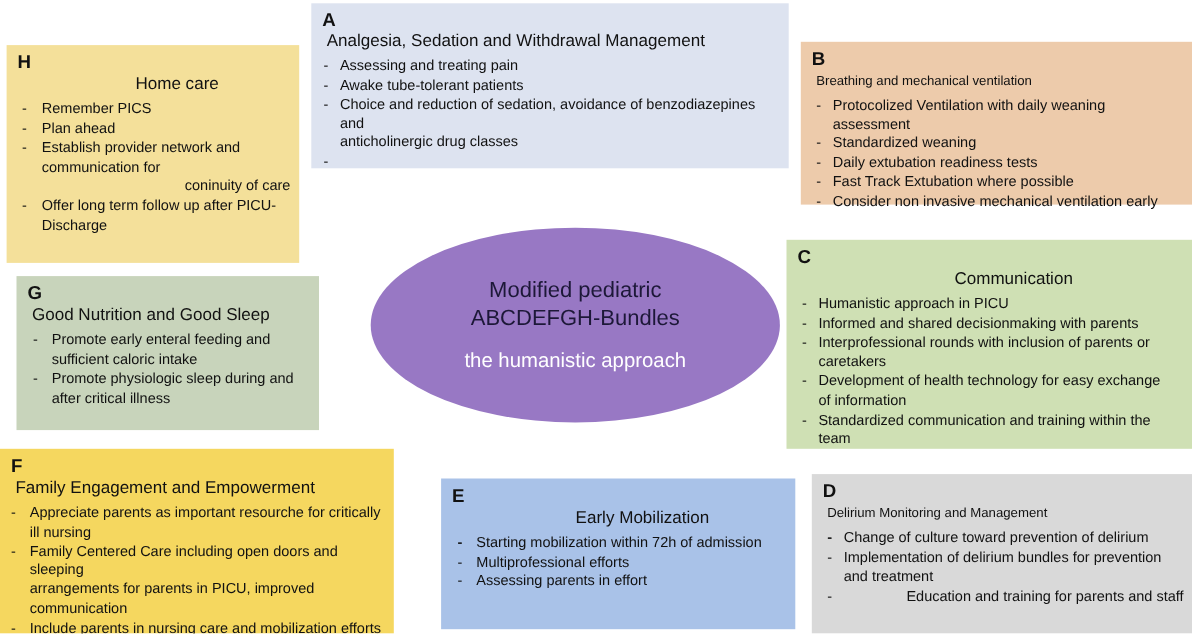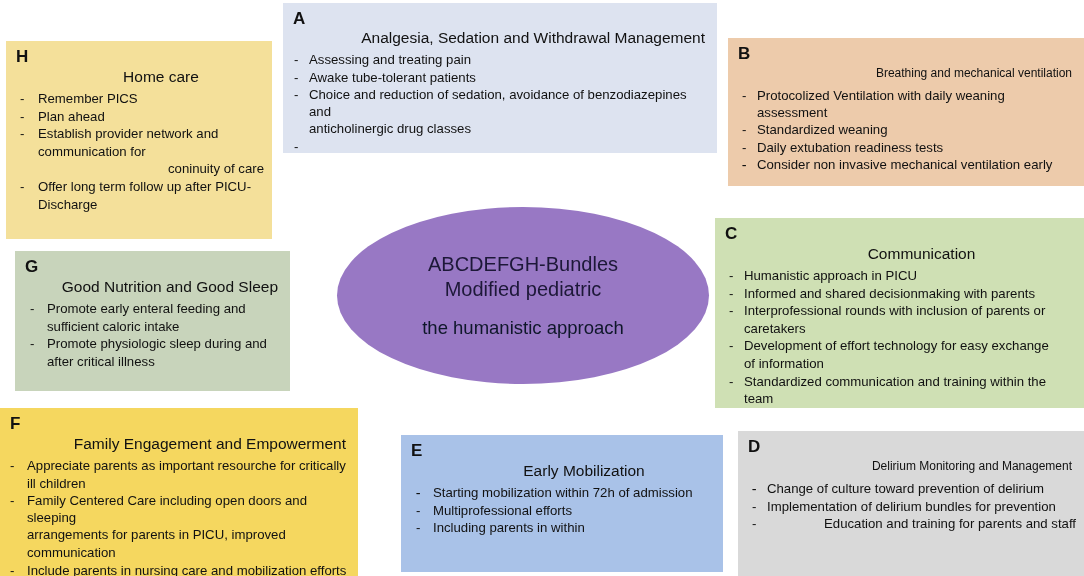--- a/index.html
+++ b/index.html
@@ -29,21 +29,21 @@
   .box-letter {
     font-weight: bold;
     font-size: 17px;
     line-height: 19px;
     display: block;
     margin: 0 0 1px 0;
     letter-spacing: 0.2px;
   }
   .box-title {
     display: block;
-    text-align: right;
+    text-align: left;
     font-size: 15.5px;
     line-height: 19px;
     margin: 0 0 5px 0;
     padding: 0 4px;
   }
   .bullets {
     list-style: none;
     margin: 0;
     padding: 0;
   }
@@ -138,68 +138,69 @@
     </ul>
   </div>
 
   <div class="box" id="box-b" style="background: rgb(237, 203, 171);">
     <span class="box-letter">B</span>
     <span class="box-title">Breathing and mechanical ventilation</span>
     <ul class="bullets">
       <li><span class="dash">-</span><span>Protocolized Ventilation with daily weaning assessment</span></li>
       <li><span class="dash">-</span><span>Standardized weaning</span></li>
       <li><span class="dash">-</span><span>Daily extubation readiness tests</span></li>
-      <li><span class="dash">-</span></li>
+      <li><span class="dash">-</span><span>Fast Track Extubation where possible</span></li>
       <li><span class="dash">-</span><span>Consider non invasive mechanical ventilation early</span></li>
     </ul>
   </div>
 
   <div class="box" id="box-c" style="background: rgb(207, 224, 180);">
     <span class="box-letter">C</span>
     <span class="box-title">Communication</span>
     <ul class="bullets">
       <li><span class="dash">-</span><span>Humanistic approach in PICU</span></li>
       <li><span class="dash">-</span><span>Informed and shared decisionmaking with parents</span></li>
       <li><span class="dash">-</span><span>Interprofessional rounds with inclusion of parents or</span></li>
       <li class="nodash"><span>caretakers</span></li>
-      <li><span class="dash">-</span><span>Development of effort technology for easy exchange</span></li>
+      <li><span class="dash">-</span><span>Development of health technology for easy exchange</span></li>
       <li class="nodash"><span>of information</span></li>
       <li><span class="dash">-</span><span>Standardized communication and training within the</span></li>
       <li class="nodash"><span>team</span></li>
     </ul>
   </div>
 
   <div class="box" id="box-d" style="background: rgb(217, 217, 217);">
     <span class="box-letter">D</span>
     <span class="box-title">Delirium Monitoring and Management</span>
     <ul class="bullets">
       <li><span class="dash">-</span></li>
       <li><span class="dash">-</span><span>Change of culture toward prevention of delirium</span></li>
       <li><span class="dash">-</span><span>Implementation of delirium bundles for prevention</span></li>
+      <li class="nodash"><span>and treatment</span></li>
       <li class="flush"><span class="dash">-</span><span>Education and training for parents and staff</span></li>
     </ul>
   </div>
 
   <div class="box" id="box-e" style="background: rgb(169, 194, 232);">
     <span class="box-letter">E</span>
     <span class="box-title">Early Mobilization</span>
     <ul class="bullets">
       <li><span class="dash">-</span></li>
       <li><span class="dash">-</span><span>Starting mobilization within 72h of admission</span></li>
       <li><span class="dash">-</span><span>Multiprofessional efforts</span></li>
-      <li><span class="dash">-</span><span>Including parents in within</span></li>
+      <li><span class="dash">-</span><span>Assessing parents in effort</span></li>
     </ul>
   </div>
 
   <div class="box" id="box-f" style="background: rgb(245, 215, 95);">
     <span class="box-letter">F</span>
     <span class="box-title">Family Engagement and Empowerment</span>
     <ul class="bullets">
       <li><span class="dash">-</span><span>Appreciate parents as important resourche for critically</span></li>
-      <li class="nodash"><span>ill children</span></li>
+      <li class="nodash"><span>ill nursing</span></li>
       <li><span class="dash">-</span><span>Family Centered Care including open doors and sleeping</span></li>
       <li class="nodash"><span>arrangements for parents in PICU, improved</span></li>
       <li class="nodash"><span>communication</span></li>
       <li><span class="dash">-</span><span>Include parents in nursing care and mobilization efforts</span></li>
     </ul>
   </div>
 
   <div class="box" id="box-g" style="background: rgb(200, 212, 187);">
     <span class="box-letter">G</span>
     <span class="box-title">Good Nutrition and Good Sleep</span>
@@ -219,18 +220,18 @@
       <li><span class="dash">-</span><span>Plan ahead</span></li>
       <li><span class="dash">-</span><span>Establish provider network and</span></li>
       <li class="nodash"><span>communication for</span></li>
       <li class="flush"><span>coninuity of care</span></li>
       <li><span class="dash">-</span><span>Offer long term follow up after PICU-</span></li>
       <li class="nodash"><span>Discharge</span></li>
     </ul>
   </div>
 
   <div id="center-ellipse" style="background: rgb(152, 120, 196);">
+    <div class="line-main" style="color: rgb(29, 24, 56);">Modified pediatric</div>
     <div class="line-main" style="color: rgb(29, 24, 56);">ABCDEFGH-Bundles</div>
-    <div class="line-main" style="color: rgb(29, 24, 56);">Modified pediatric</div>
-    <div class="line-sub" style="color: #0f172a;">the humanistic approach</div>
+    <div class="line-sub" style="color: #ffffff;">the humanistic approach</div>
   </div>
 
 </div>
 
 </body></html>

